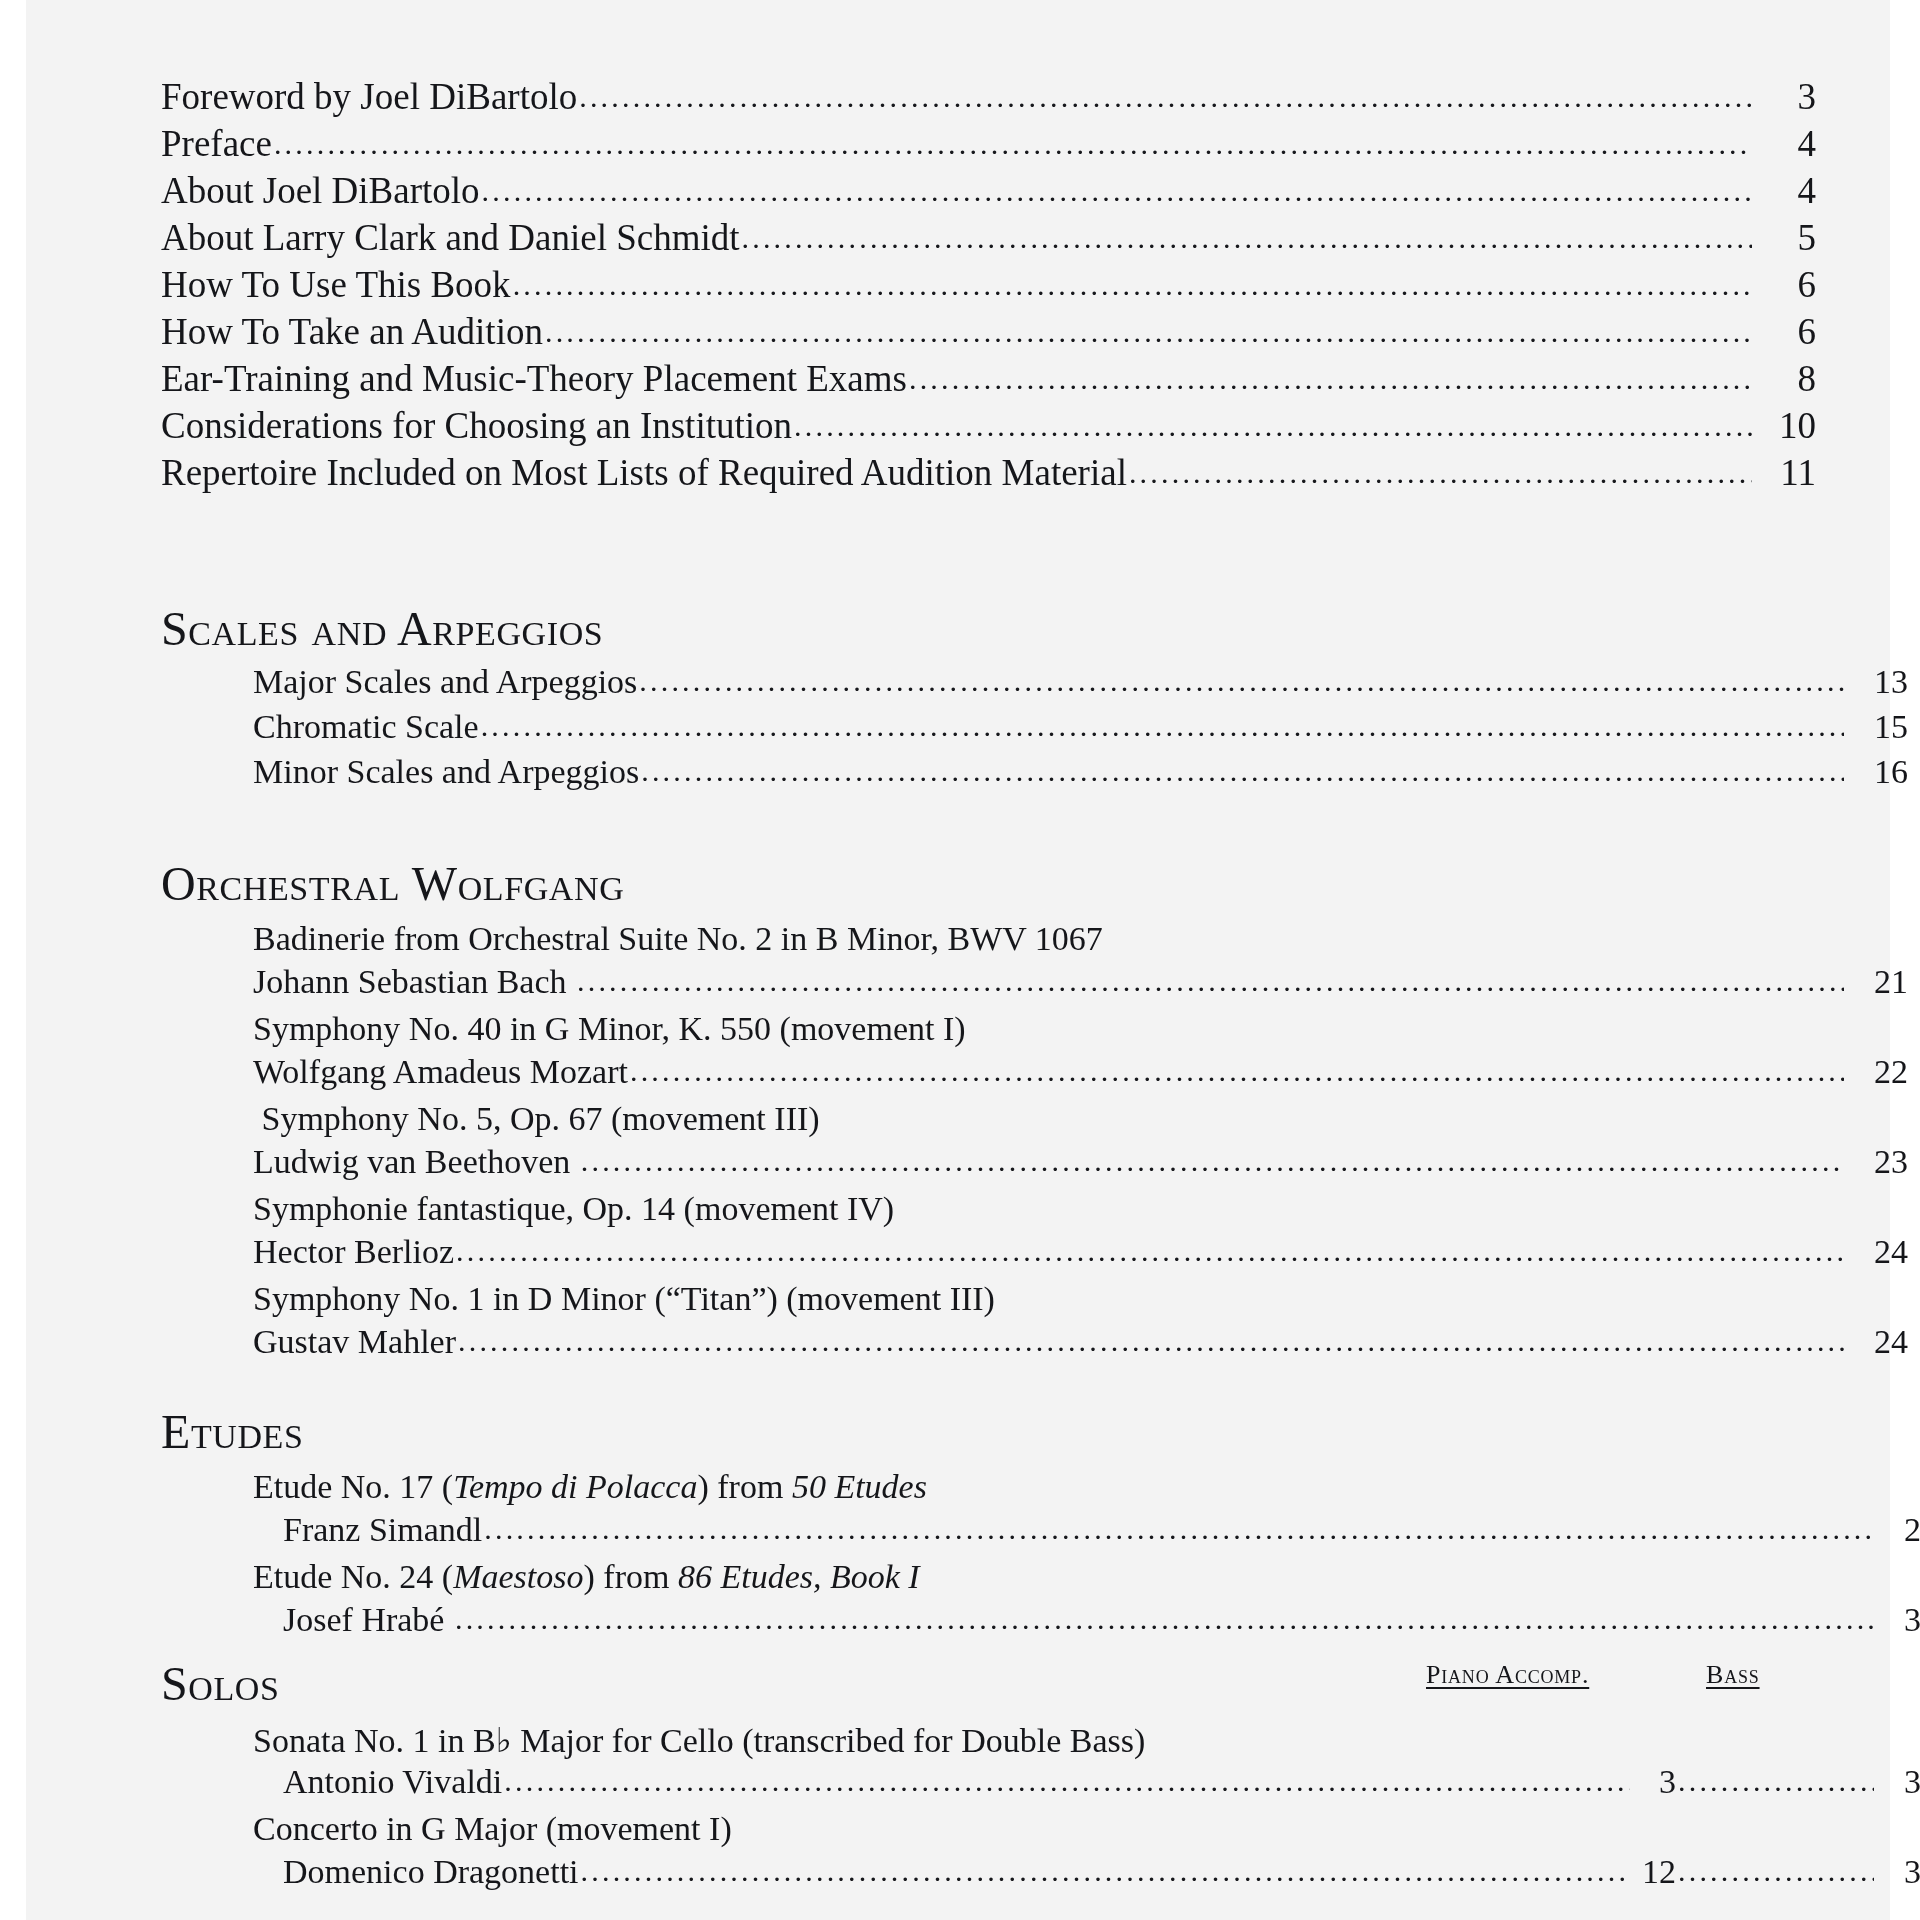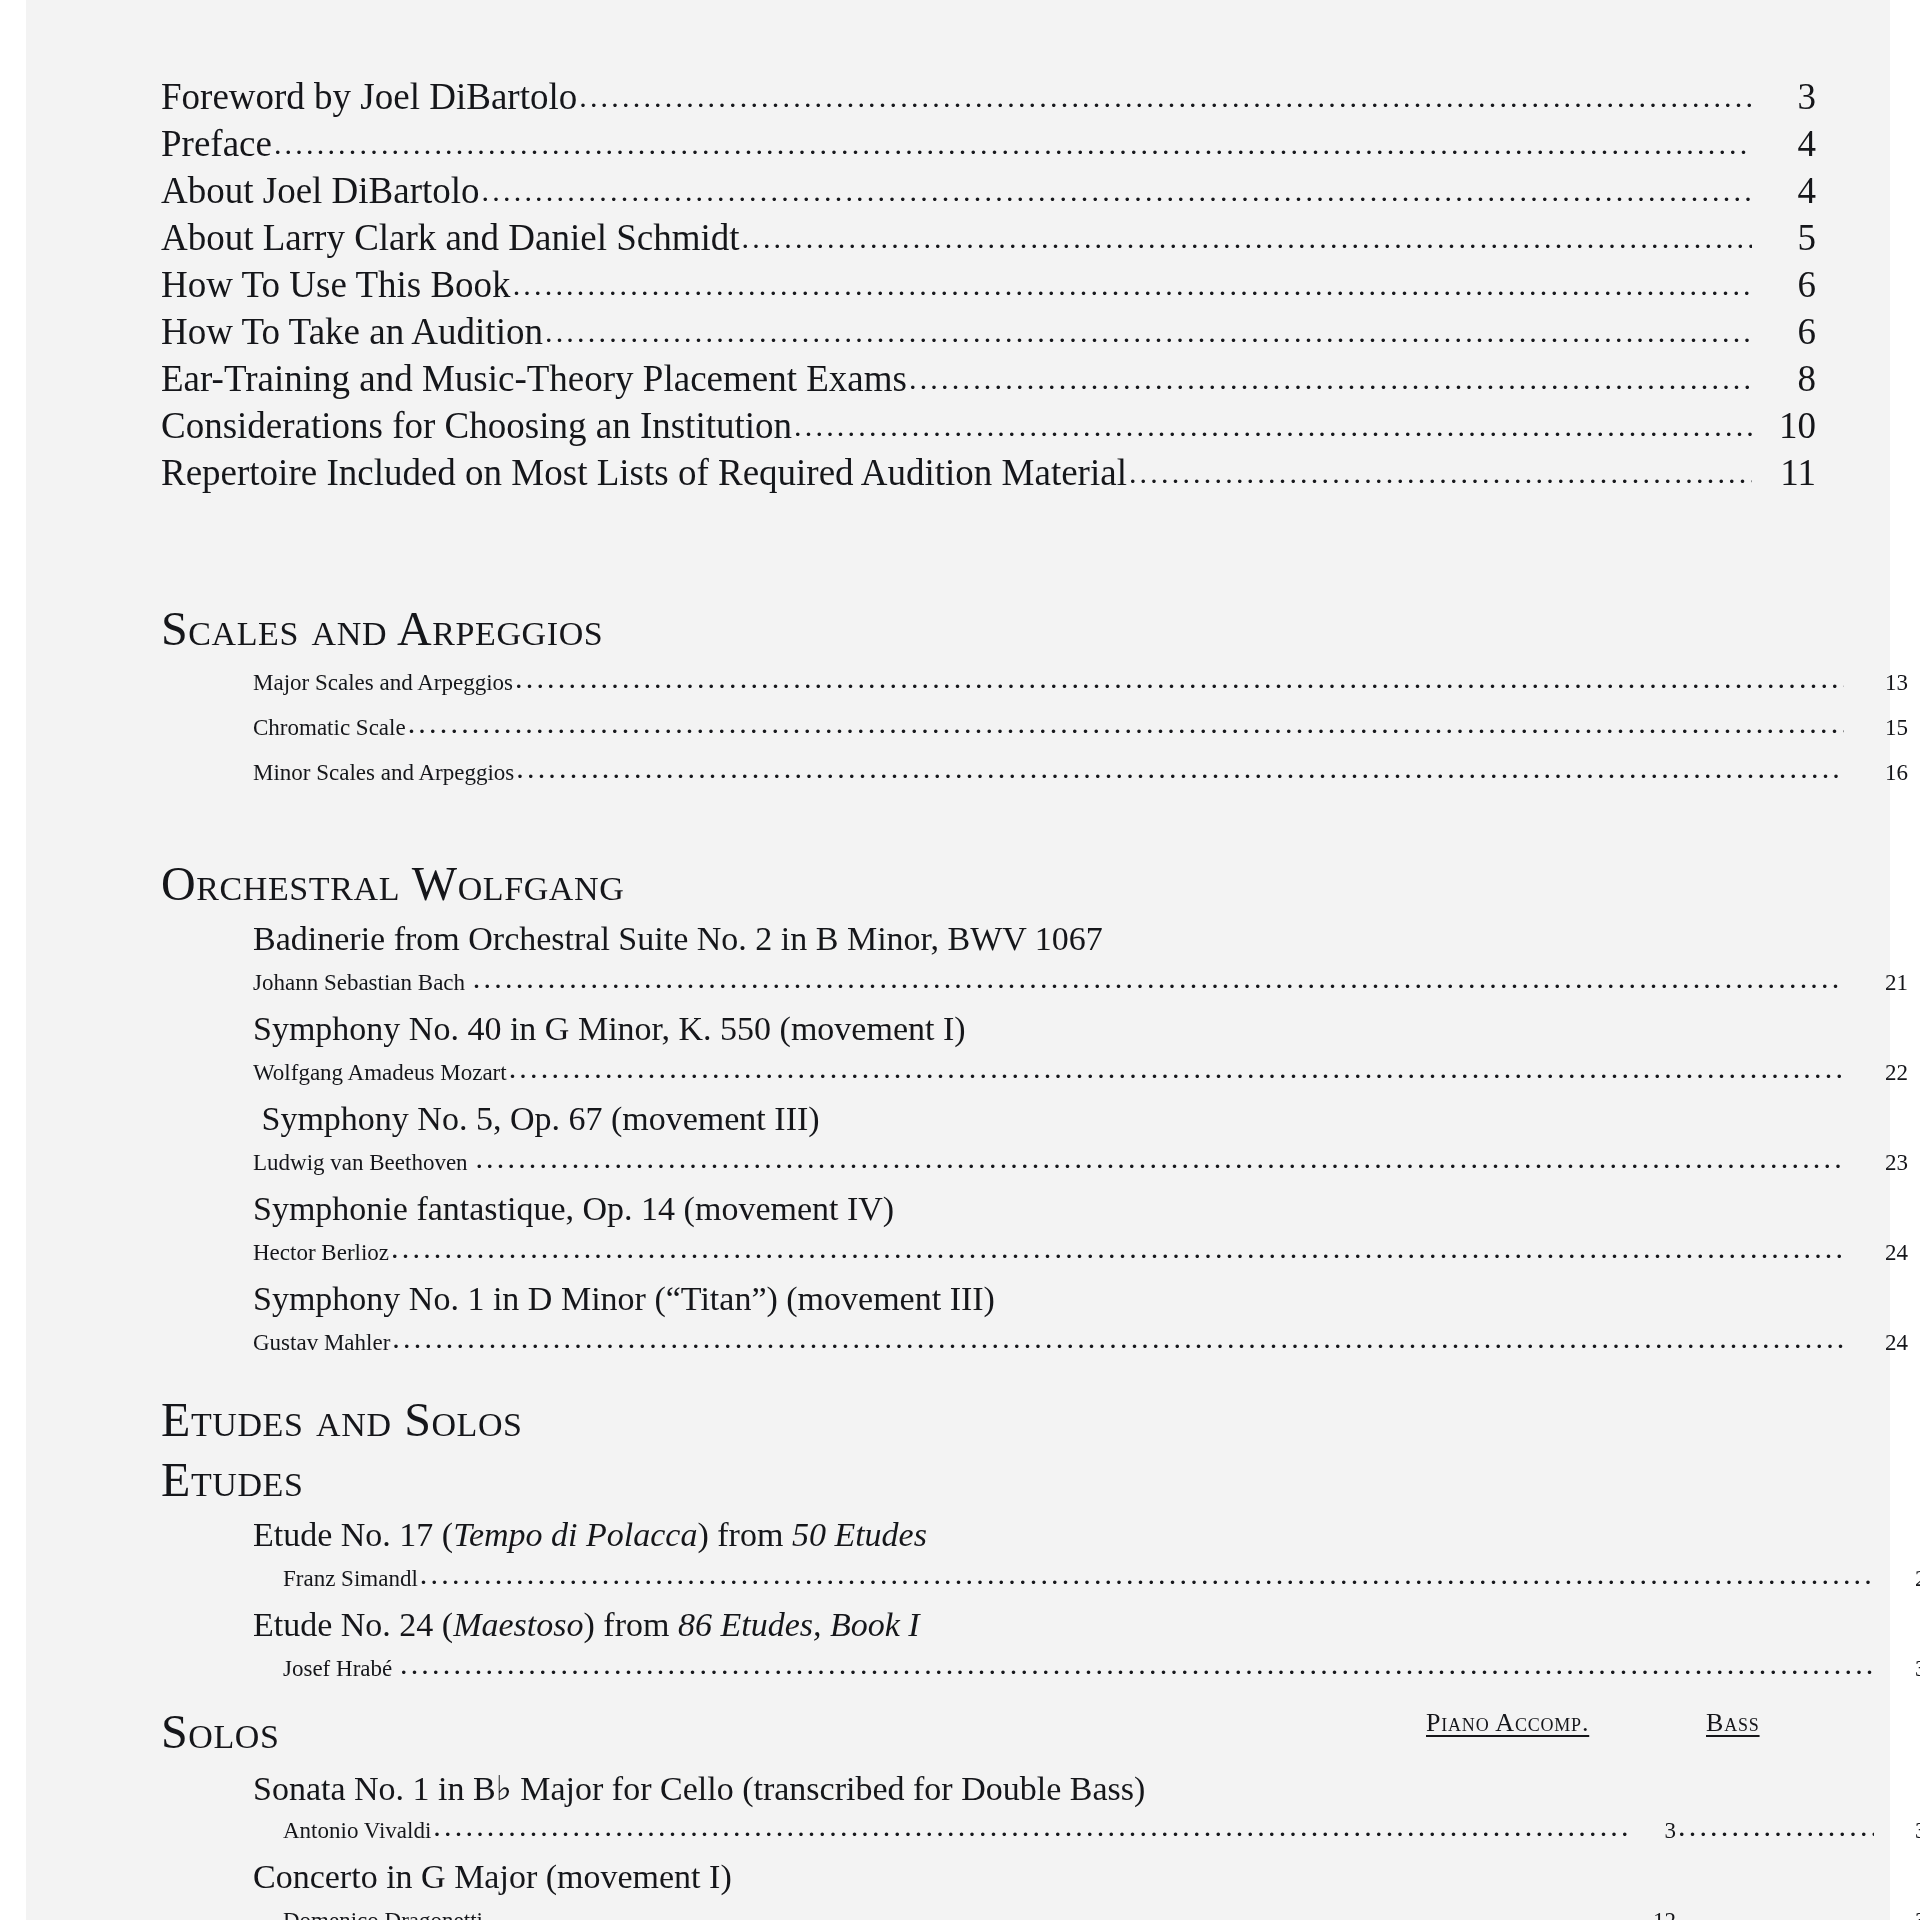--- a/index.html
+++ b/index.html
@@ -91,21 +91,21 @@
   
   .sec-head {
     font-size: 48px;
     font-variant: small-caps;
     letter-spacing: 0.6px;
     line-height: 1.0;
   }
 
   
   .sub .row {
-    font-size: 23px;
+    font-size: 34px;
     height: 45px;
   }
   .sub .pageno { width: 62px; }
 
   .indent1 { padding-left: 92px; }
   .indent2 { padding-left: 122px; }
 
   
   .plainline {
     font-size: 34px;
@@ -285,21 +285,20 @@
     <div class="plainline indent1">Symphony No. 1 in D Minor (“Titan”) (movement III)</div>
     <div class="row indent1">
       <span class="title">Gustav Mahler</span>
       <span class="leader"></span>
       <span class="pageno">24</span>
     </div>
   </div>
 
   <div class="spacer-sm"></div>
 
-  <div class="sec-head">Etudes and Solos</div>
   <div class="spacer-xs"></div>
 
   <div class="sec-head">Etudes</div>
   <div class="spacer-xs"></div>
 
   <div class="sub">
 
     <div class="plainline indent1"><span>Etude No. 17 (</span><i>Tempo di Polacca</i><span>) from </span><i>50 Etudes</i></div>
     <div class="row indent2">
       <span class="title">Franz Simandl</span>

